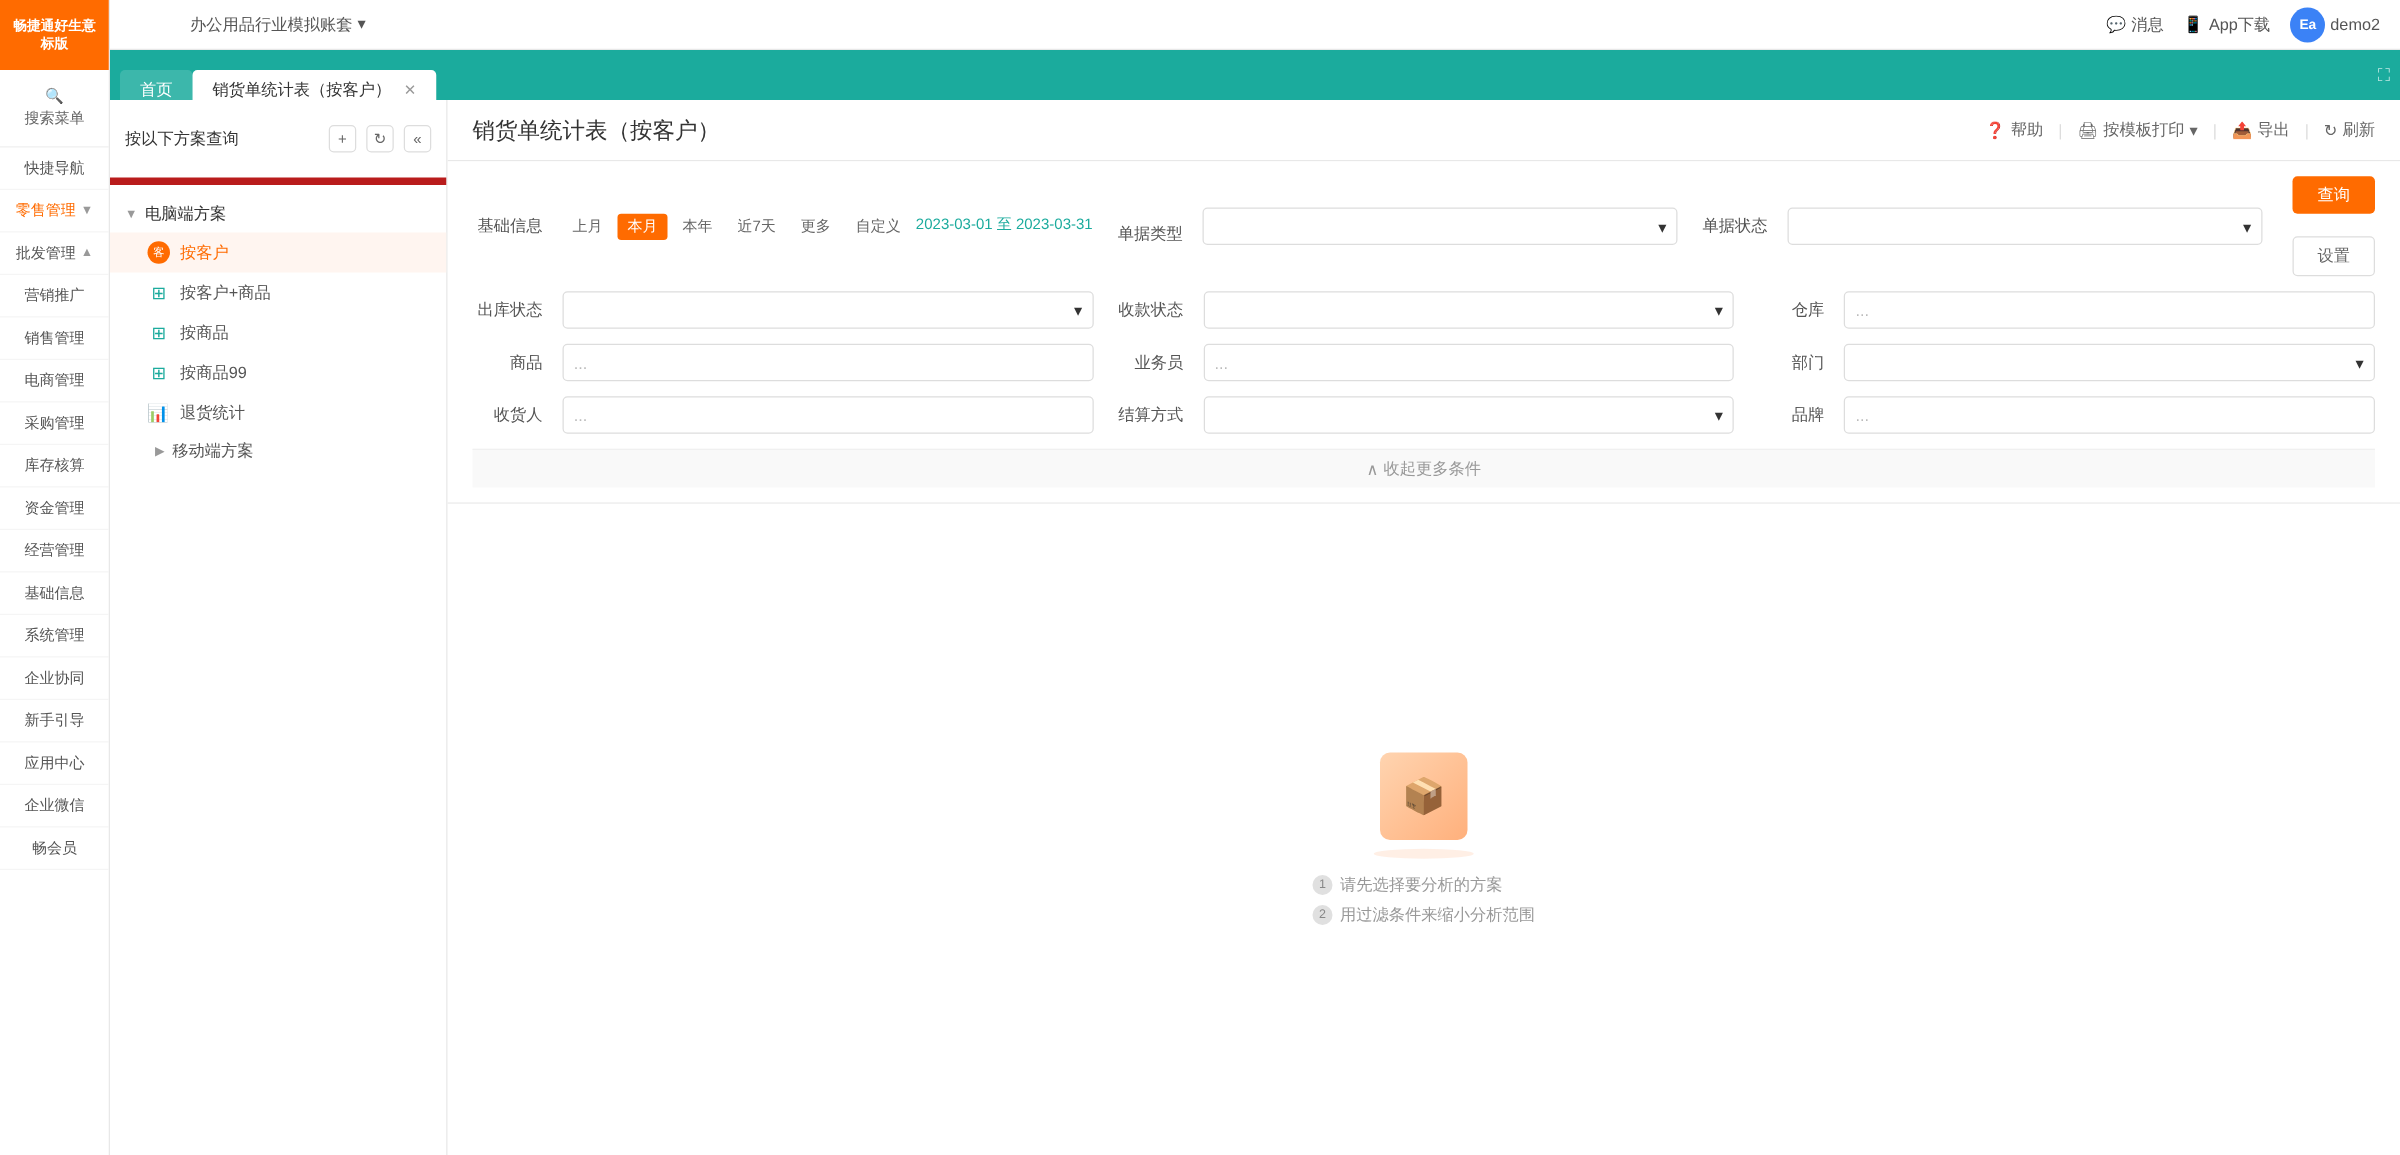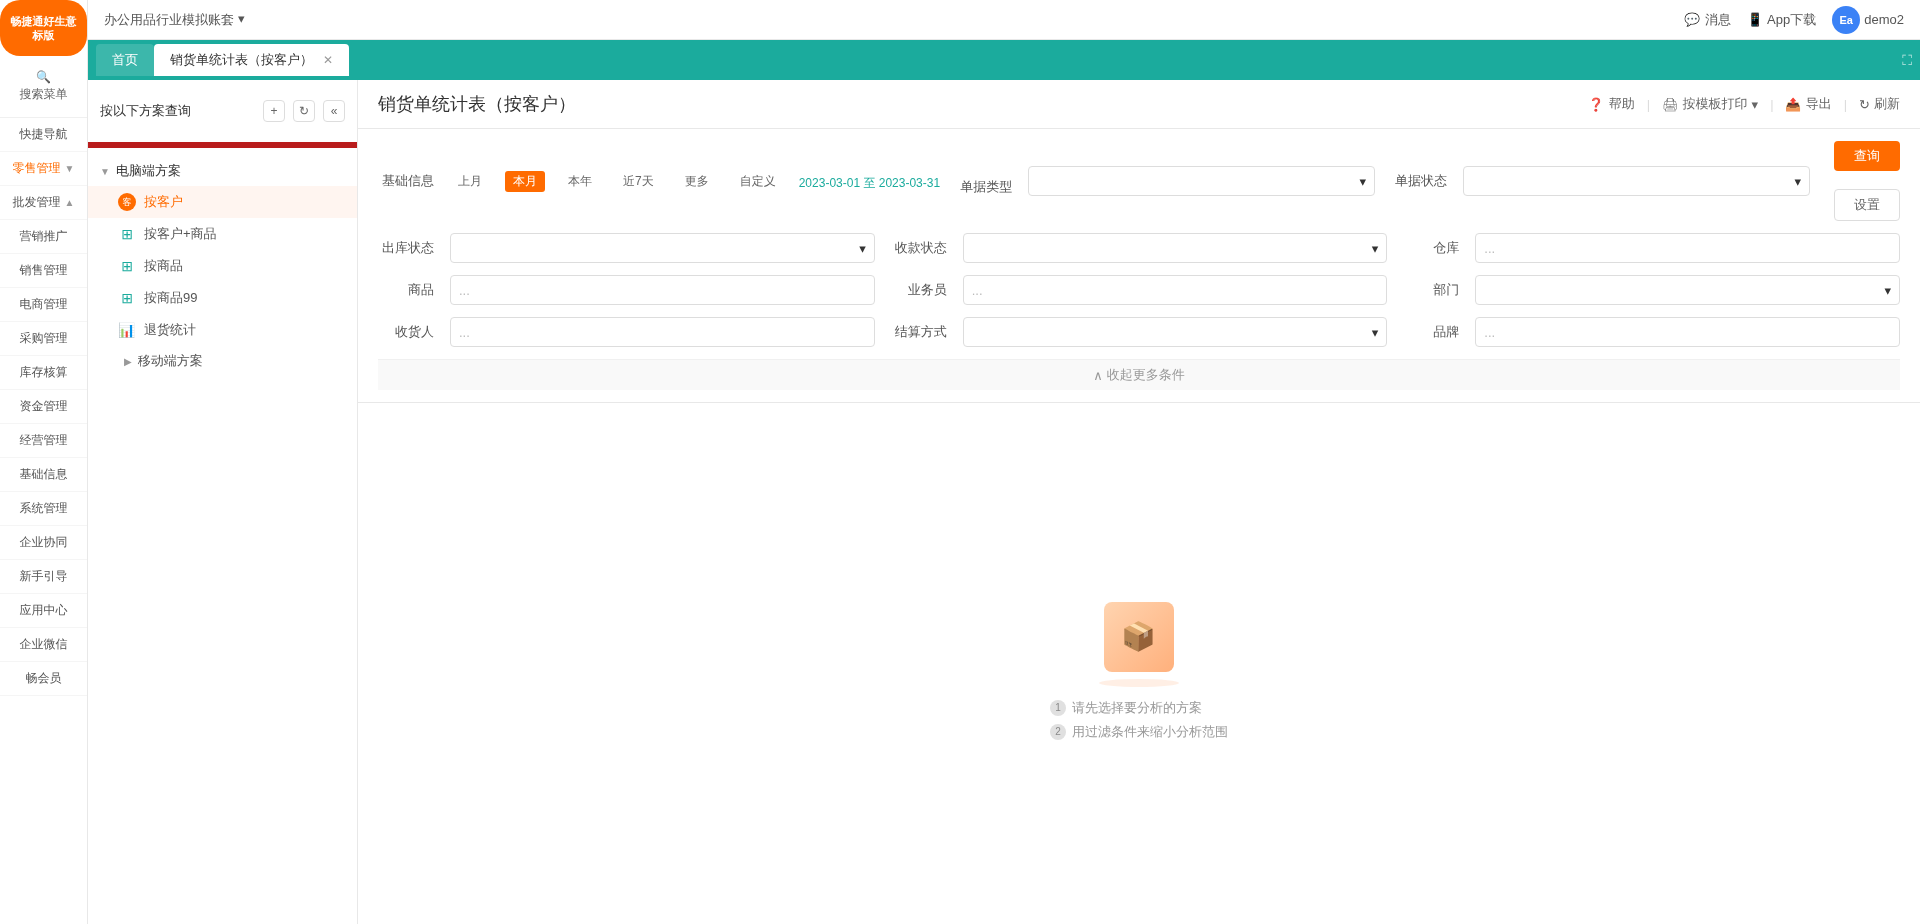--- a/index.html
+++ b/index.html
@@ -1,41 +1,41 @@
 <!DOCTYPE html>
 <html><head>
   <meta charset="utf-8">
   <style>
     * { box-sizing: border-box; margin: 0; padding: 0; }
     body { font-family: "Microsoft YaHei", "PingFang SC", sans-serif; font-size: 13px; background: #f5f5f5; display: flex; height: 924px; overflow: hidden; }
 
     
     .sidebar { width: 88px; background: #fff; display: flex; flex-direction: column; border-right: 1px solid #e8e8e8; flex-shrink: 0; }
-    .sidebar-logo { height: 56px; background: #ff6b00; display: flex; align-items: center; justify-content: center; flex-direction: column; padding: 8px; border-radius: 20px; }
+    .sidebar-logo { height: 56px; background: #ff6b00; display: flex; align-items: center; justify-content: center; flex-direction: column; padding: 8px; }
     .sidebar-logo-text { color: #fff; font-size: 11px; font-weight: bold; text-align: center; line-height: 1.3; }
     .sidebar-search { padding: 10px 8px; border-bottom: 1px solid #f0f0f0; }
     .sidebar-search-btn { width: 100%; background: none; border: none; cursor: pointer; color: #666; font-size: 12px; display: flex; flex-direction: column; align-items: center; gap: 2px; padding: 4px; }
     .sidebar-nav-item { padding: 8px 4px; display: flex; flex-direction: column; align-items: center; gap: 3px; cursor: pointer; color: #555; font-size: 12px; border-bottom: 1px solid #f5f5f5; }
     .sidebar-nav-item.active { color: #ff6b00; }
     .sidebar-nav-item.has-arrow { flex-direction: row; justify-content: center; gap: 4px; flex-wrap: wrap; }
     .nav-arrow { font-size: 10px; color: #999; }
 
     
     .main { flex: 1; display: flex; flex-direction: column; overflow: hidden; }
 
     
     .topbar { height: 40px; background: #fff; border-bottom: 1px solid #e8e8e8; display: flex; align-items: center; justify-content: space-between; padding: 0 16px; flex-shrink: 0; }
     .topbar-left { display: flex; align-items: center; gap: 8px; color: #555; font-size: 13px; }
-    .topbar-dropdown { display: flex; align-items: flex-start; gap: 4px; cursor: pointer; }
+    .topbar-dropdown { display: flex; align-items: flex-start; gap: 4px; cursor: pointer; margin-left: 48px; }
     .topbar-right { display: flex; align-items: center; gap: 16px; }
     .topbar-right-item { display: flex; align-items: center; gap: 4px; cursor: pointer; color: #555; font-size: 13px; }
     .avatar { width: 28px; height: 28px; border-radius: 50%; background: #3b82f6; display: flex; align-items: center; justify-content: center; color: #fff; font-size: 11px; font-weight: bold; }
 
     
-    .tabbar { height: 40px; background: #1bab9d; display: flex; align-items: center; padding: 16px 8px; gap: 0; flex-shrink: 0; }
+    .tabbar { height: 40px; background: #1bab9d; display: flex; padding: 16px 8px; gap: 0; flex-shrink: 0; }
     .tab { height: 32px; padding: 0 16px; display: flex; align-items: center; gap: 6px; cursor: pointer; font-size: 13px; border-radius: 4px 4px 0 0; color: rgba(255,255,255,0.8); }
     .tab.home { background: rgba(255,255,255,0.15); color: #fff; }
     .tab.active { background: #fff; color: #333; }
     .tab-close { cursor: pointer; font-size: 12px; color: #999; margin-left: 4px; }
     .tab-maximize { margin-left: 8px; cursor: pointer; color: rgba(255,255,255,0.7); font-size: 14px; }
 
     
     .content { flex: 1; display: flex; overflow: hidden; background: #f5f5f5; }
 
     
@@ -67,21 +67,21 @@
     .page-action-btn { display: flex; align-items: center; gap: 4px; cursor: pointer; color: #666; font-size: 13px; }
     .page-action-divider { color: #ddd; }
 
     
     .filter-area { background: #fff; padding: 12px 20px; border-bottom: 1px solid #e8e8e8; flex-shrink: 0; }
     .filter-row { display: flex; align-items: center; gap: 16px; margin-bottom: 12px; }
     .filter-row:last-child { margin-bottom: 0; }
     .filter-label { color: #555; font-size: 13px; white-space: nowrap; min-width: 56px; text-align: right; }
     .filter-input { flex: 1; height: 30px; border: 1px solid #ddd; border-radius: 4px; padding: 0 8px; font-size: 13px; color: #333; background: #fff; display: flex; align-items: center; justify-content: space-between; cursor: pointer; }
     .filter-input .placeholder { color: #bbb; }
-    .date-range-bar { display: flex; align-items: flex-end; gap: 15px; }
+    .date-range-bar { display: flex; align-items: flex-start; gap: 4px; }
     .date-btn { padding: 2px 8px; border-radius: 3px; cursor: pointer; font-size: 12px; color: #666; border: none; background: none; }
     .date-btn.active { background: #ff6b00; color: #fff; border-radius: 3px; }
     .date-text { color: #1bab9d; font-size: 12px; }
 
     .collapse-btn { display: flex; align-items: center; justify-content: center; gap: 4px; padding: 6px 20px; color: #999; font-size: 13px; cursor: pointer; background: #f9f9f9; border-top: 1px solid #f0f0f0; }
     .btn-query { background: #ff6b00; color: #fff; border: none; border-radius: 4px; padding: 6px 20px; font-size: 13px; cursor: pointer; }
     .btn-settings { background: #fff; color: #666; border: 1px solid #ddd; border-radius: 4px; padding: 6px 16px; font-size: 13px; cursor: pointer; }
 
     
     .empty-state { flex: 1; display: flex; flex-direction: column; align-items: center; justify-content: center; background: #fff; gap: 12px; }

